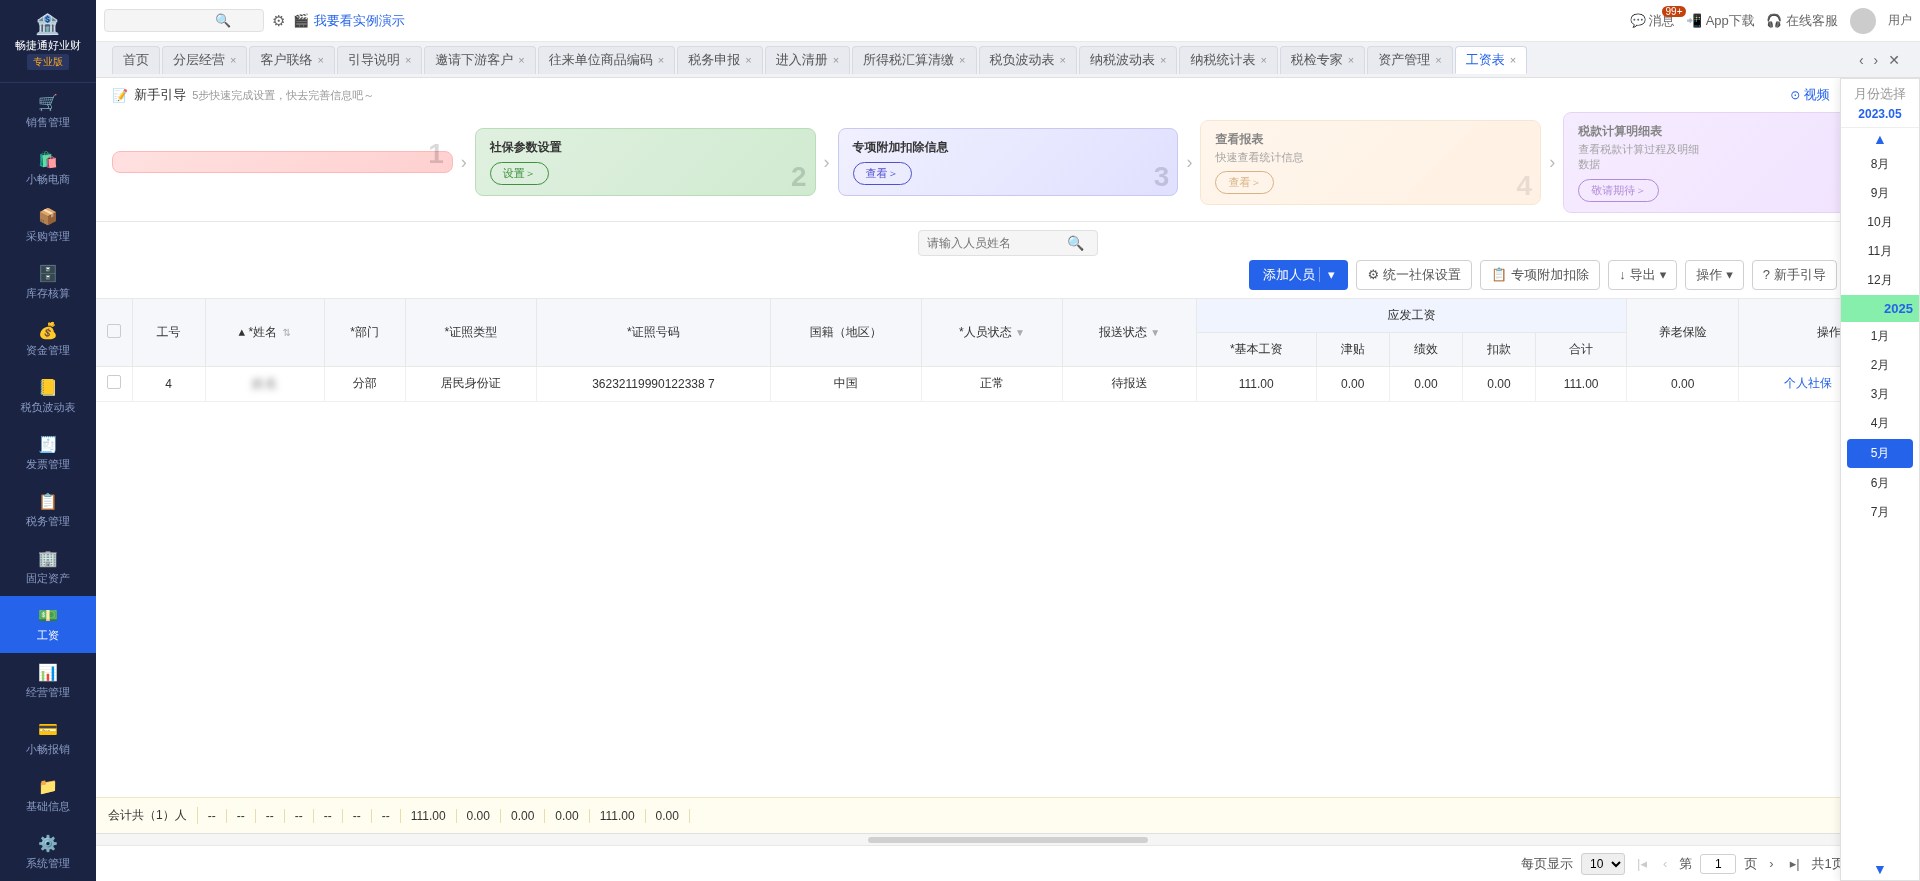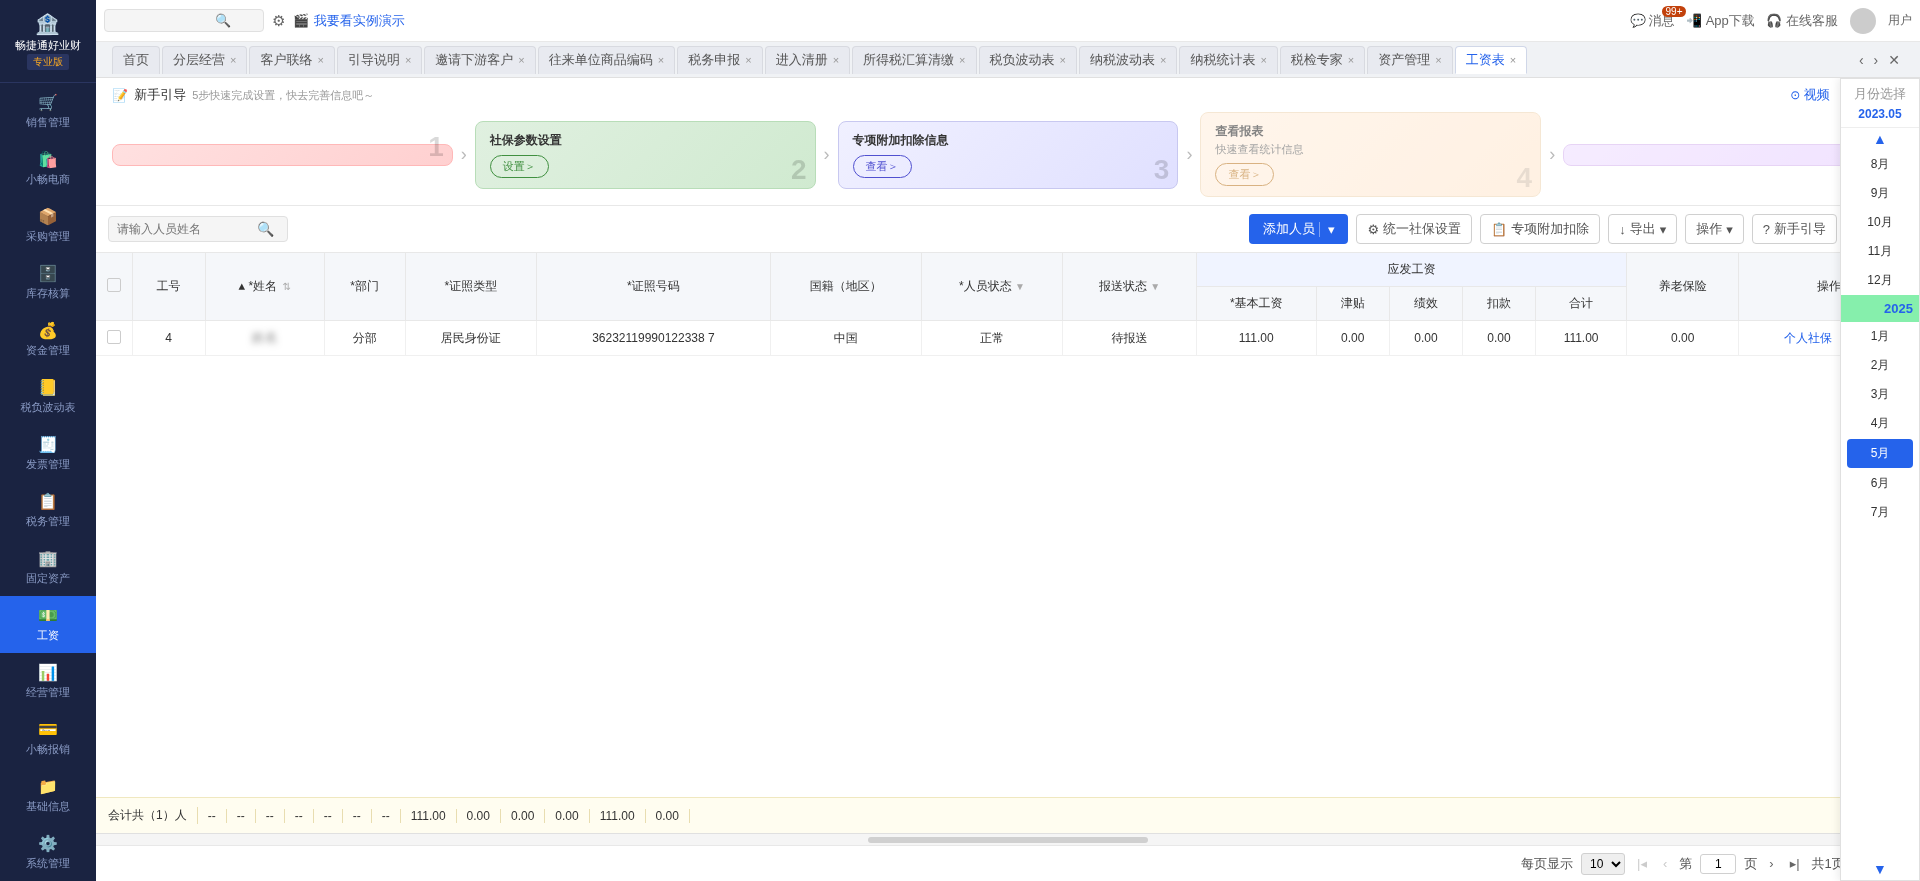--- a/index.html
+++ b/index.html
@@ -63,21 +63,21 @@
     .guide-step-btn { margin-top: 6px; }
     .guide-btn { display: inline-block; padding: 3px 12px; border-radius: 12px; font-size: 11px; cursor: pointer; border: 1px solid; }
     .guide-btn-red { background: transparent; border-color: #e05050; color: #e05050; }
     .guide-btn-green { background: transparent; border-color: #409040; color: #409040; }
     .guide-btn-blue { background: transparent; border-color: #5050d0; color: #5050d0; }
     .guide-btn-orange { background: transparent; border-color: #c08030; color: #c08030; }
     .guide-btn-purple { background: transparent; border-color: #8040c0; color: #8040c0; }
     .guide-arrow { color: #bbb; font-size: 18px; flex-shrink: 0; }
 
     
-    .toolbar { display: flex; align-items: center; padding: 8px 12px; background: #fff; border-bottom: 1px solid #e8e8e8; gap: 4px; flex-shrink: 0; }
+    .toolbar { display: flex; align-items: center; padding: 8px 12px; background: #fff; border-bottom: 1px solid #e8e8e8; gap: 4px; flex-shrink: 0; flex-direction: column; }
     .toolbar-search { display: flex; align-items: center; background: #f5f5f5; border: 1px solid #e0e0e0; border-radius: 4px; padding: 4px 8px; min-width: 180px; }
     .toolbar-search input { border: none; background: transparent; outline: none; font-size: 12px; color: #999; width: 140px; }
     .toolbar-search-icon { color: #999; font-size: 14px; }
     .toolbar-right { margin-left: auto; display: flex; align-items: center; gap: 8px; }
     .btn-add { background: #2563eb; color: #fff; border: none; border-radius: 4px; padding: 6px 14px; cursor: pointer; display: flex; align-items: center; gap: 4px; font-size: 13px; }
     .btn-add-arrow { border-left: 1px solid rgba(255,255,255,0.4); padding-left: 8px; }
     .btn-text { background: transparent; border: 1px solid #d0d0d0; border-radius: 4px; padding: 5px 10px; cursor: pointer; color: #555; font-size: 12px; display: flex; align-items: center; gap: 4px; }
 
     
     .table-container { flex: 1; overflow: auto; background: #fff; }
@@ -322,20 +322,25 @@
         <div class="guide-step guide-step-4">
           <div class="guide-step-content">
             <div class="guide-step-title">查看报表</div>
             <div class="guide-step-desc">快速查看统计信息</div>
             <div class="guide-step-btn"><span class="guide-btn guide-btn-orange">查看＞</span></div>
           </div>
           <div class="guide-step-num">4</div>
         </div>
         <div class="guide-arrow">›</div>
         <div class="guide-step guide-step-5">
+          <div class="guide-step-content">
+            <div class="guide-step-title">税款计算明细表</div>
+            <div class="guide-step-desc">查看税款计算过程及明细<br>数据</div>
+            <div class="guide-step-btn"><span class="guide-btn guide-btn-purple">敬请期待＞</span></div>
+          </div>
           <div class="guide-step-num">5</div>
         </div>
       </div>
     </div>
 
     <div class="toolbar">
       <div class="toolbar-search">
         <input type="text" placeholder="请输入人员姓名" style="border: none; background: transparent; outline: none; font-size: 12px; color: rgb(153, 153, 153); width: 140px;">
         <span class="toolbar-search-icon">🔍</span>
       </div>

